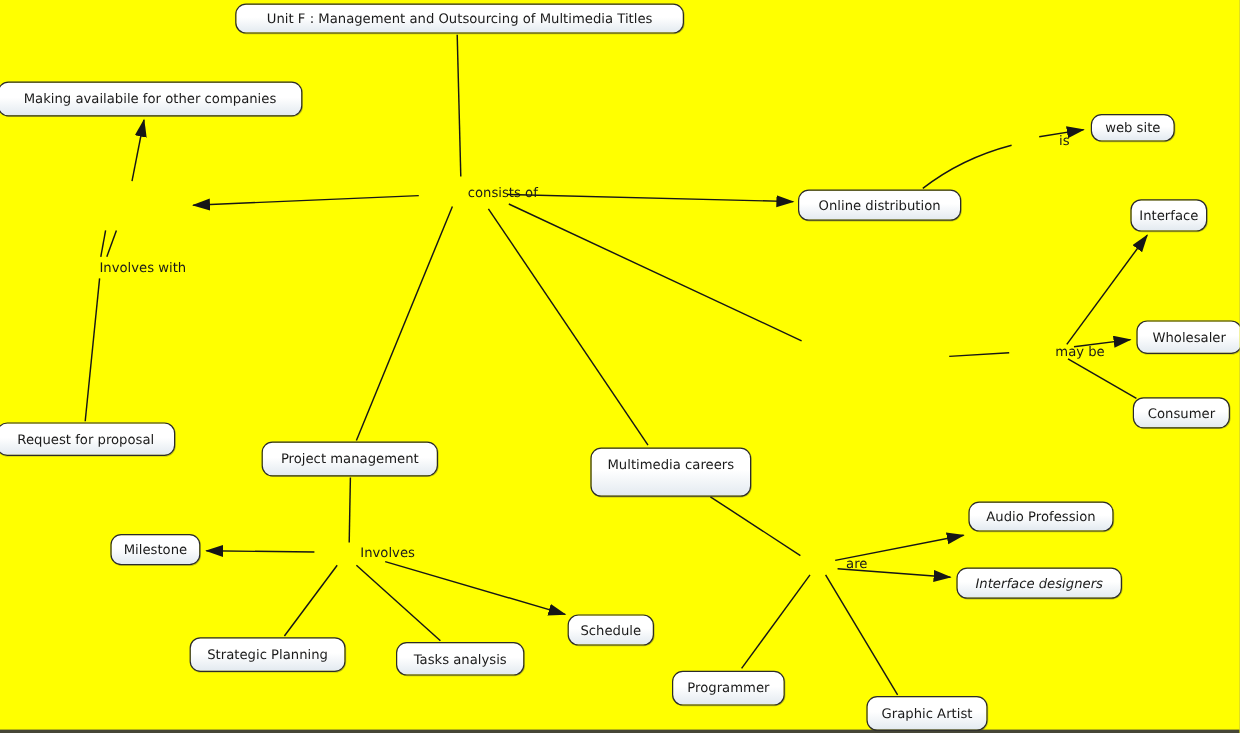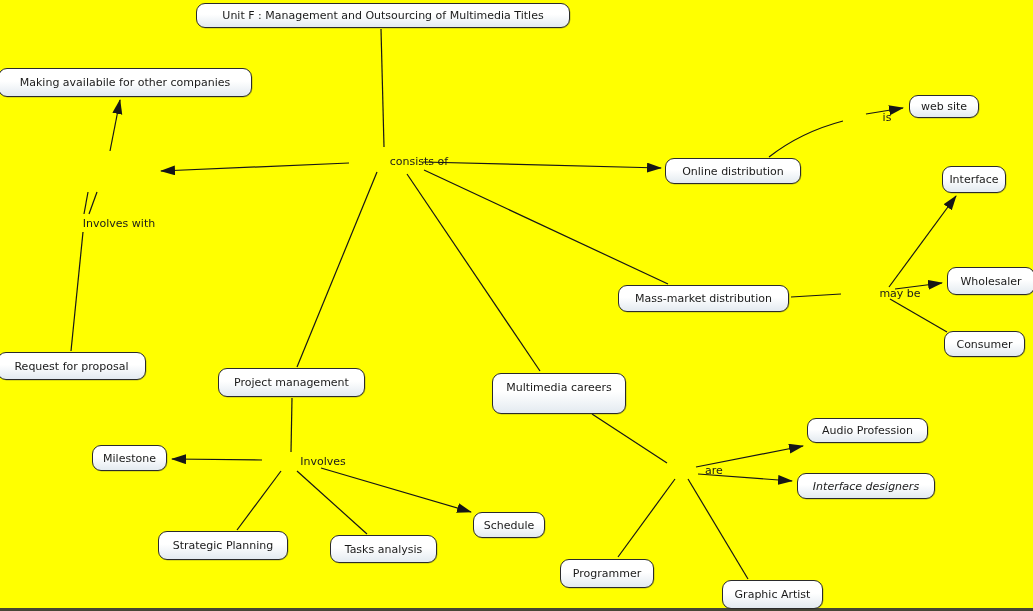--- a/index.html
+++ b/index.html
@@ -104,21 +104,20 @@
       <path class="edge" d="M 688 479 L 748 579"></path>
     </svg>
   <div id="bottom-edge"></div>
 <div class="node" style="left: 196px; top: 3px; width: 374px; height: 25px;">Unit F : Management and Outsourcing of Multimedia Titles</div>
     <div class="node" style="left: -2px; top: 68px; width: 254px; height: 29px;">Making availabile for other companies</div>
     <div class="node" style="left: 665px; top: 158px; width: 136px; height: 26px;">Online distribution</div>
     <div class="node" style="left: 909px; top: 95px; width: 70px; height: 23px;">web site</div>
     <div class="node" style="left: 942px; top: 166px; width: 64px; height: 27px;">Interface</div>
     <div class="node" style="left: 947px; top: 267px; width: 88px; height: 28px;">Wholesaler</div>
     <div class="node" style="left: 944px; top: 331px; width: 81px; height: 26px;">Consumer</div>
-    <div class="node" style="left: 618px; top: 285px; width: 171px; height: 27px;">Mass-market distribution</div>
     <div class="node" style="left: -3px; top: 352px; width: 149px; height: 28px;">Request for proposal</div>
     <div class="node" style="left: 218px; top: 368px; width: 147px; height: 29px;">Project management</div>
     <div class="node text-top" style="left: 492px; top: 373px; width: 134px; height: 41px;">Multimedia careers</div>
     <div class="node" style="left: 92px; top: 445px; width: 75px; height: 26px;">Milestone</div>
     <div class="node" style="left: 158px; top: 531px; width: 130px; height: 29px;">Strategic Planning</div>
     <div class="node" style="left: 330px; top: 535px; width: 107px; height: 28px;">Tasks analysis</div>
     <div class="node" style="left: 473px; top: 512px; width: 72px; height: 26px;">Schedule</div>
     <div class="node" style="left: 807px; top: 418px; width: 121px; height: 25px;">Audio Profession</div>
     <div class="node" style="left: 797px; top: 473px; width: 138px; height: 26px; font-style: italic;">Interface designers</div>
     <div class="node" style="left: 560px; top: 559px; width: 94px; height: 29px;">Programmer</div>

